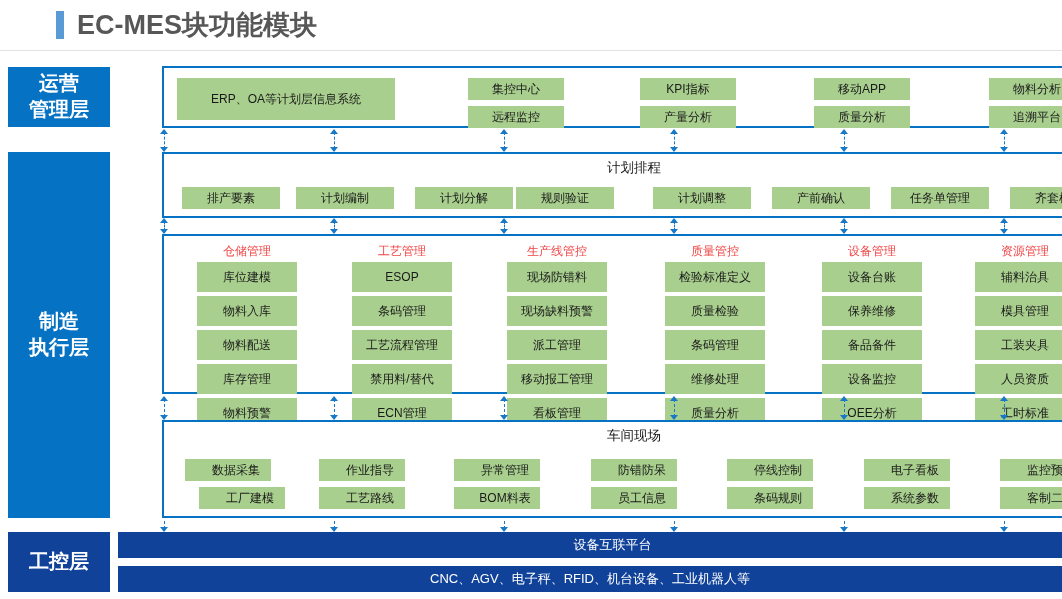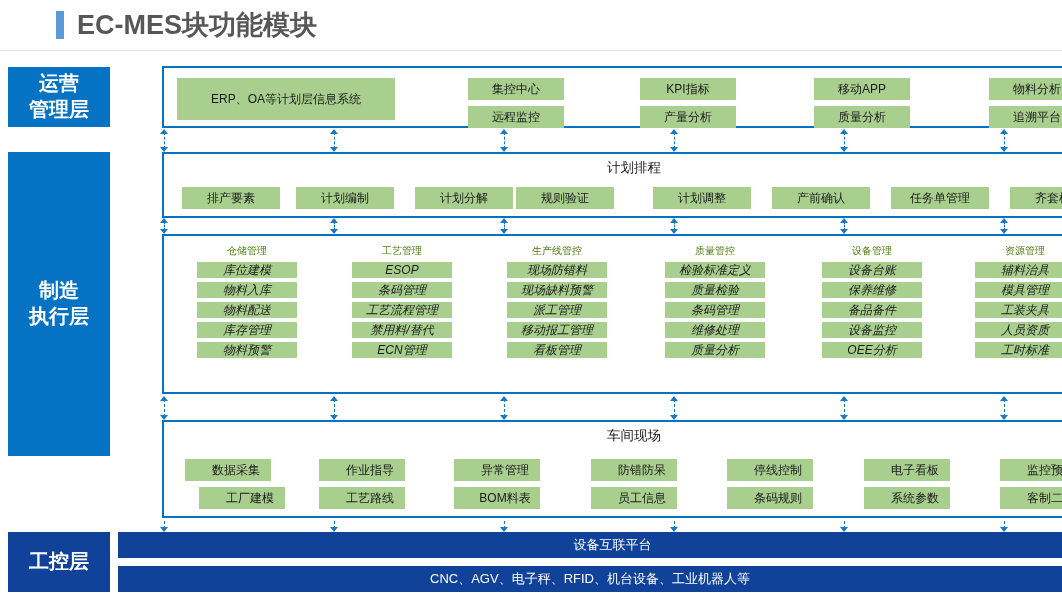--- a/index.html
+++ b/index.html
@@ -32,21 +32,21 @@
 
   
   .side {
     position: absolute; left: 8px; width: 102px;
     background: #0672C4;
     color: #fff; font-weight: bold;
     display: flex; align-items: center; justify-content: center;
     text-align: center; line-height: 1.28;
   }
   .side-oper { top: 67px; height: 60px; font-size: 20px; }
-  .side-mfg  { top: 152px; height: 304px; font-size: 20px; }
+  .side-mfg  { top: 152px; height: 366px; font-size: 20px; }
   .side-ics  { top: 532px; height: 60px; font-size: 20px; background: #11429A; }
 
   
   .panel {
     position: absolute; left: 118px; width: 944px;
     border: 2px solid #0672C4; background: #fff; margin-left: 44px;
   }
   .panel-oper { top: 66px; height: 62px; }
   .panel-plan { top: 152px; height: 66px; }
   .panel-mfg  { top: 234px; height: 160px; }
@@ -73,26 +73,26 @@
   .op-col   { width: 96px; height: 22px; }
   .op-r1    { top: 10px; }
   .op-r2    { top: 38px; }
 
   
   .pl-chip { top: 33px; width: 98px; height: 22px; }
 
   
   .mcol { position: absolute; top: 4px; width: 146px; }
   .mcol-head {
-    text-align: center; font-size: 10px; color: #4d7c0f;
+    text-align: center; font-size: 12px; color: #ef4444;
     height: 22px; line-height: 22px;
   }
   .mcol .chip {
     position: static; margin: 0 auto 4px auto;
-    width: 100px; height: 16px; font-style: italic;
+    width: 100px; height: 30px;
   }
 
   
   .sh-chip { width: 86px; height: 22px; padding-left: 16px; }
   .sh-r1 { top: 37px; }
   .sh-r2 { top: 65px; }
 
   
   .bar {
     position: absolute; left: 118px; width: 944px;

